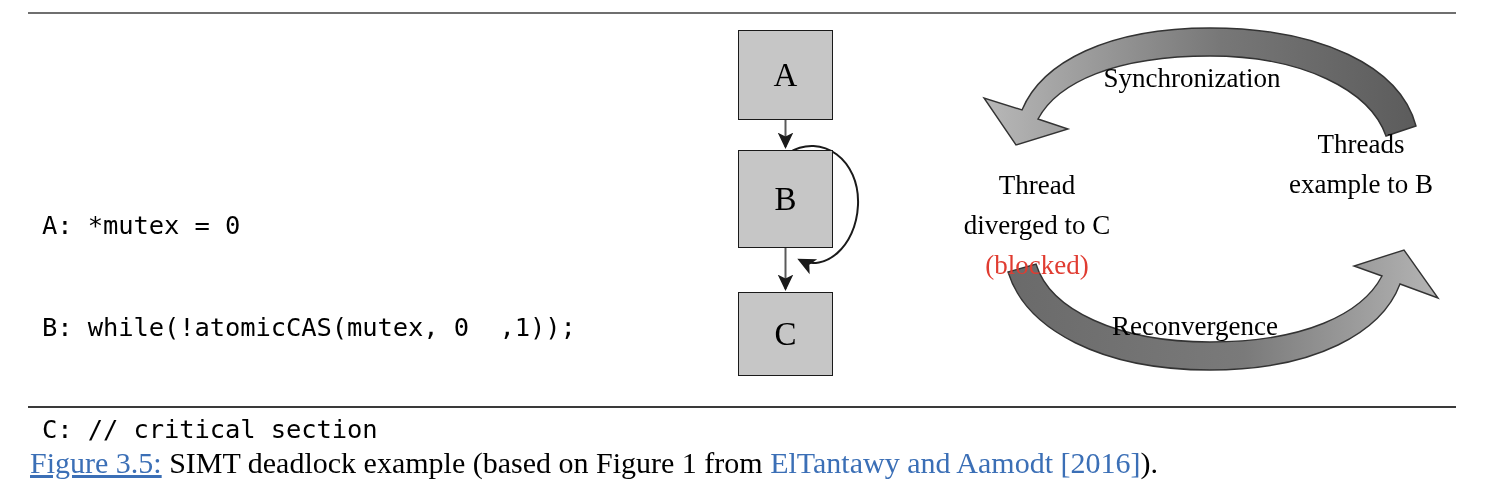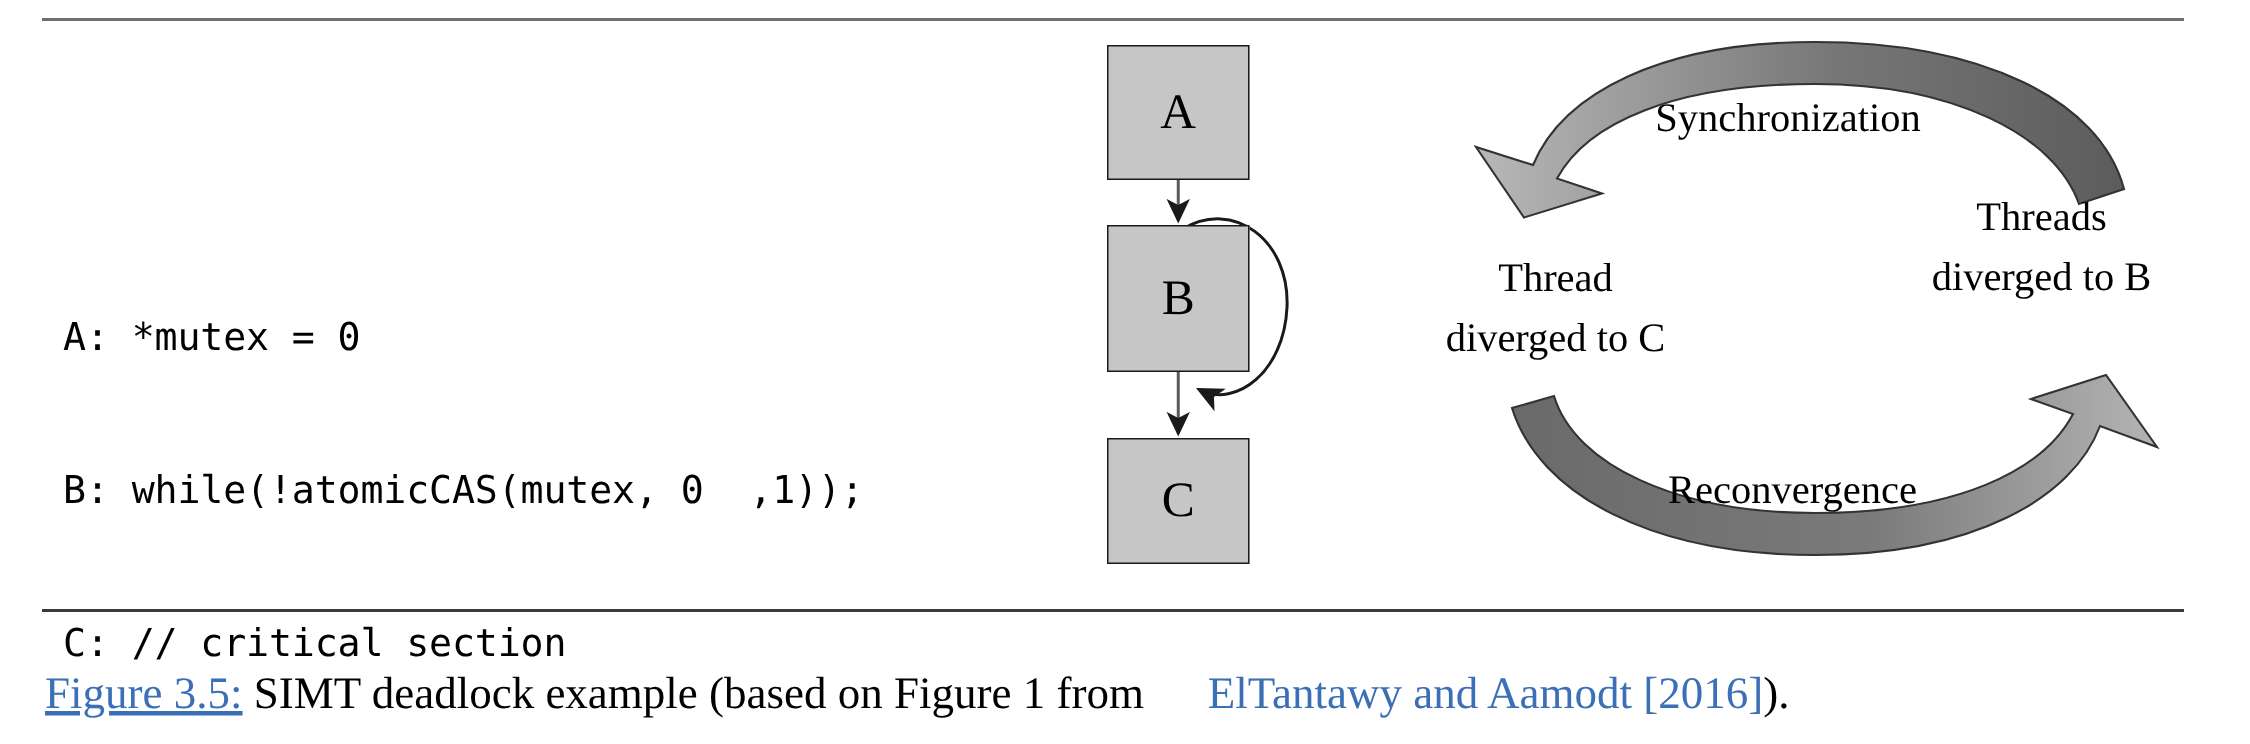--- a/index.html
+++ b/index.html
@@ -115,21 +115,21 @@
     position: absolute;
     left: 30px;
     top: 445px;
     width: 1440px;
     font-family: "Liberation Serif", serif;
     font-size: 30px;
     line-height: 36px;
     color: #000000;
   }
   .caption-lead { color: #3b6fb6; text-decoration: underline; }
-  .caption-cite { color: #3b6fb6; margin-left: 35px; }
+  .caption-cite { color: #3b6fb6; }
 </style>
 </head>
 <body>
 
 <div class="figure-frame">
 
   <div class="rule rule-top"></div>
 
   <div class="code-block">
     <span class="code-line">A: *mutex = 0</span>
@@ -208,25 +208,26 @@
           Z" fill="url(#grad-recon)" stroke="#333333" stroke-width="1.4"></path>
     </svg>
 
     <div class="cycle-label label-sync">Synchronization</div>
 
     <div class="cycle-label label-recon">Reconvergence</div>
 
     <div class="cycle-label label-left">
       <div>Thread</div>
       <div>diverged to C</div>
+      <div class="blocked">(blocked)</div>
     </div>
 
     <div class="cycle-label label-right">
       <div>Threads</div>
-      <div>diverged to B</div>
+      <div>example to B</div>
     </div>
   </div>
 
   <div class="rule rule-bottom"></div>
 
   <div class="caption">
     <span class="caption-lead">Figure 3.5:</span><span> SIMT deadlock example (based on Figure 1 from </span><span class="caption-cite">ElTantawy and Aamodt [2016]</span><span>).</span>
   </div>
 
 </div>

